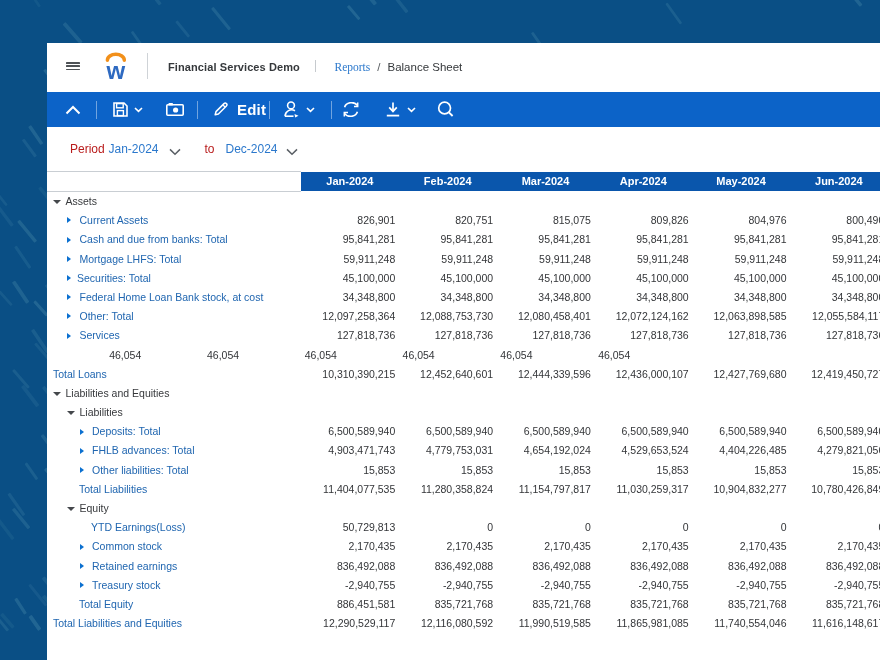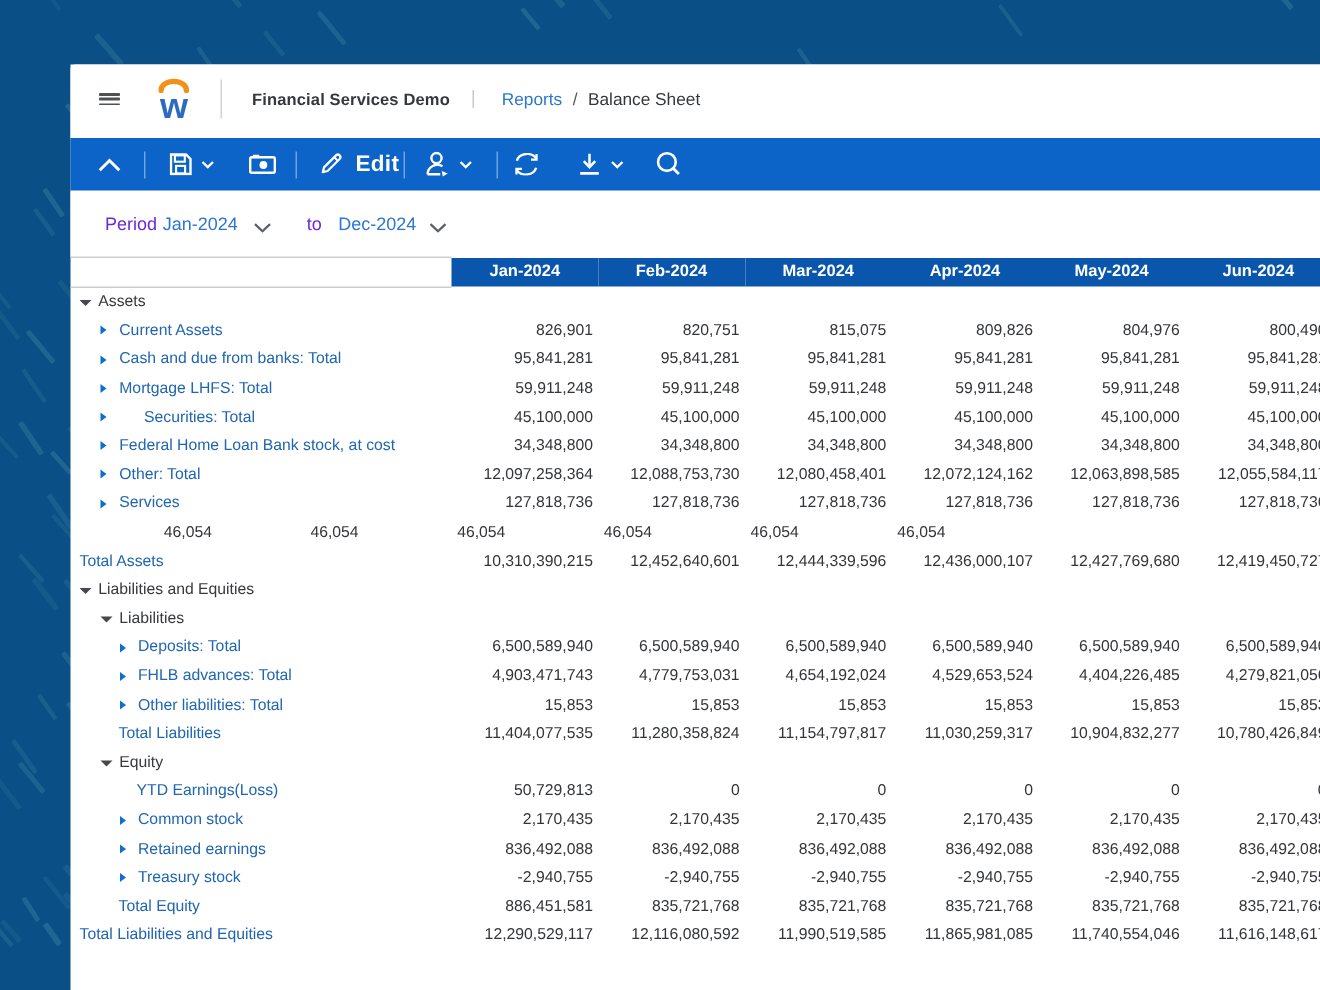--- a/index.html
+++ b/index.html
@@ -18,32 +18,32 @@
   
   .topbar { position:absolute; left:0; top:0; width:100%; height:48.5px; background:#fff; }
   .burger { position:absolute; left:19px; top:19.3px; width:14.2px; height:9px; }
   .burger div { height:1.35px; background:#4e5256; margin-bottom:1.85px; border-radius:0.6px; }
   .logo { position:absolute; left:57px; top:7px; }
   .logo svg { display:block; }
   .tdivider { position:absolute; left:100px; top:10px; width:1px; height:26px; background:#cfd3d7; }
   .title { position:absolute; left:121px; top:0; height:31px; line-height:48.5px; font-size:11px; font-weight:bold; color:#35383b; letter-spacing:0.1px; }
   .tdivider2 { position:absolute; left:268px; top:16.5px; width:1px; height:12px; background:#c6cace; }
   .crumbs { position:absolute; left:287.5px; top:0; height:48.5px; line-height:48.5px; font-size:11.5px; }
-  .crumbs a { color:#2b78cc; text-decoration:none; }
+  .crumbs a { color:#2b78cc; text-decoration:none;font-family:Liberation Serif, serif; }
   .crumbs .sep { color:#55595d; padding:0 7px; }
   .crumbs .cur { color:#35383b; }
   
   .toolbar { position:absolute; left:0; top:48.5px; width:100%; height:36px; background:#0c63c8; }
   .toolbar svg { position:absolute; }
   .vdiv { position:absolute; top:9px; width:1px; height:18px; background:rgba(255,255,255,0.42); }
   .editlbl { position:absolute; left:190px; top:0; height:35.5px; line-height:35.5px; color:#fff; font-weight:bold; font-size:15px; letter-spacing:0.2px; }
   
   .periodbar { position:absolute; left:0; top:84.2px; width:100%; height:44.3px; background:#fff; }
   .periodbar .inner { position:absolute; top:0; height:44.3px; line-height:44.3px; font-size:12px; }
-  .plabel { color:#6d28d9; }
+  .plabel { color:#b91c1c; }
   .pval { color:#2b78cc; }
   
   .tbl { position:absolute; left:0; top:128px; width:100%; }
   .hrow { position:absolute; left:0; top:0; height:19.5px; width:100%; }
   .hlabel { position:absolute; left:0; top:0; width:253.5px; height:20.7px; border-top:1px solid #c9ced3; border-bottom:1px solid #c9ced3; }
   .hcells { position:absolute; left:254px; top:1.2px; height:18.6px; display:flex; }
   .hcell { width:97.8px; color:#fff; background:#0a56ac; font-weight:bold; font-size:11px; text-align:center; line-height:18.6px; flex:none; }
   .rows { position:absolute; left:0; top:21px; width:100%; }
   .r { display:flex; height:19.2px; line-height:19.2px; font-size:10.5px; white-space:nowrap; }
   .lbl { width:254px; flex:none; position:relative; color:#37393c; }
@@ -255,21 +255,21 @@
           <div class="num">59,911,248</div>
           <div class="num">59,911,248</div>
           <div class="num">59,911,248</div>
           <div class="num">59,911,248</div>
           <div class="num">59,911,248</div>
           <div class="num">59,911,248</div>
         </div>
         <div class="r">
           <div class="lbl">
             <span class="tri-r" style="left:19.5px"></span>
-            <span class="t lnk" style="left:49px">Securities: Total</span>
+            <span class="t lnk" style="left:30px">Securities: Total</span>
           </div>
           <div class="num">45,100,000</div>
           <div class="num">45,100,000</div>
           <div class="num">45,100,000</div>
           <div class="num">45,100,000</div>
           <div class="num">45,100,000</div>
           <div class="num">45,100,000</div>
         </div>
         <div class="r">
           <div class="lbl">
@@ -310,21 +310,21 @@
         <div class="r">
           <div class="num">46,054</div>
           <div class="num">46,054</div>
           <div class="num">46,054</div>
           <div class="num">46,054</div>
           <div class="num">46,054</div>
           <div class="num">46,054</div>
         </div>
         <div class="r">
           <div class="lbl">
-            <span class="t lnk" style="left:6px">Total Assets</span>
+            <span class="t lnk" style="left:6px">Total Loans</span>
           </div>
           <div class="num">10,310,390,215</div>
           <div class="num">12,452,640,601</div>
           <div class="num">12,444,339,596</div>
           <div class="num">12,436,000,107</div>
           <div class="num">12,427,769,680</div>
           <div class="num">12,419,450,727</div>
         </div>
         <div class="r">
           <div class="lbl">

